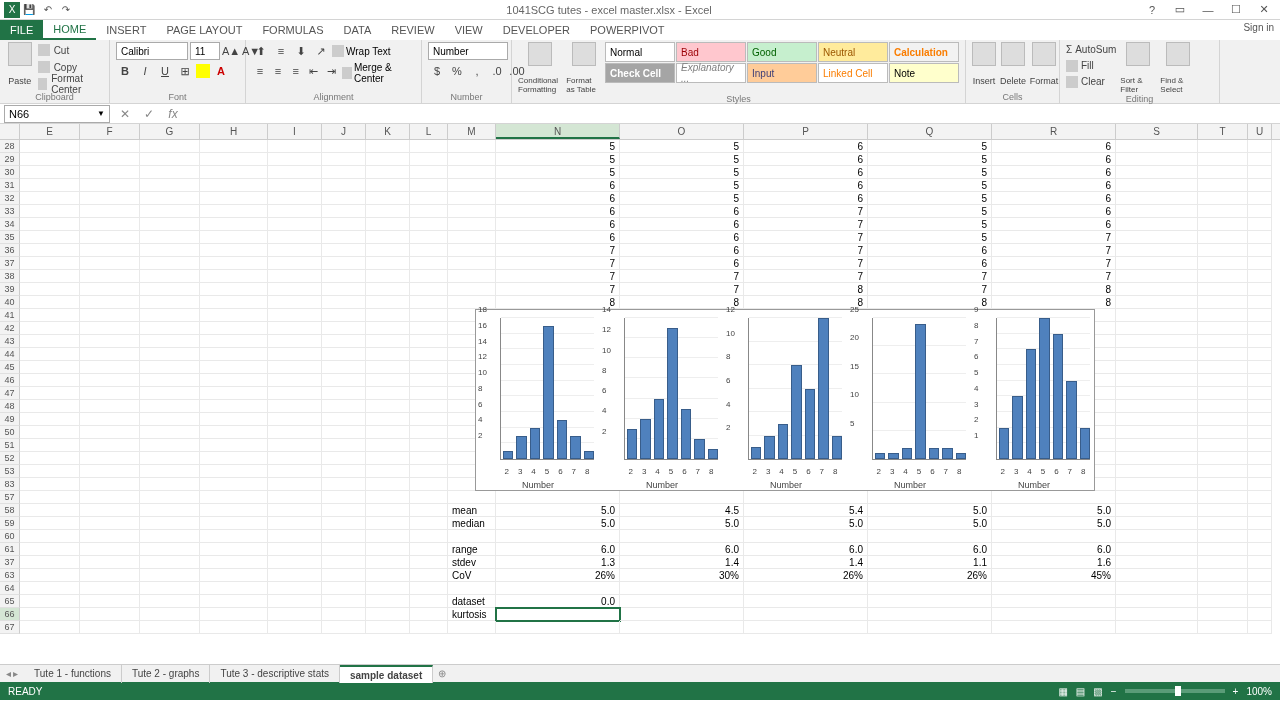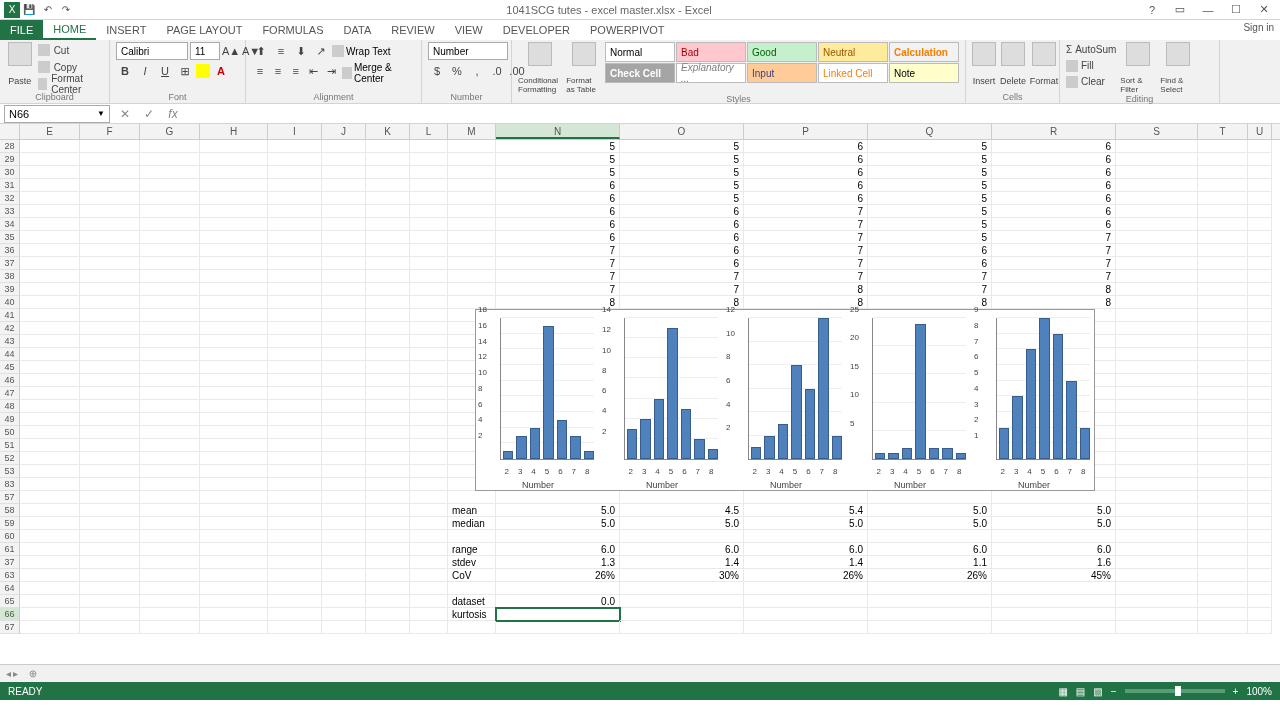--- a/index.html
+++ b/index.html
@@ -1262,20 +1262,26 @@
         </div>
       </div>
     </div>
 </div>
 
 <div class="sheet-tabs">
   <div class="sheet-nav">
     <span>◂</span>
     <span>▸</span>
   </div>
+  <div id="sheet-tabs" style="display:flex">
+      <div class="sheet-tab">Tute 1 - functions</div>
+      <div class="sheet-tab">Tute 2 - graphs</div>
+      <div class="sheet-tab">Tute 3 - descriptive stats</div>
+      <div class="sheet-tab active">sample dataset</div>
+    </div>
   <div class="add-sheet">⊕</div>
   <div class="h-scroll"></div>
 </div>
 
 <div class="status-bar">
   <span>READY</span>
   <div class="right">
     <span>▦</span>
     <span>▤</span>
     <span>▧</span>

